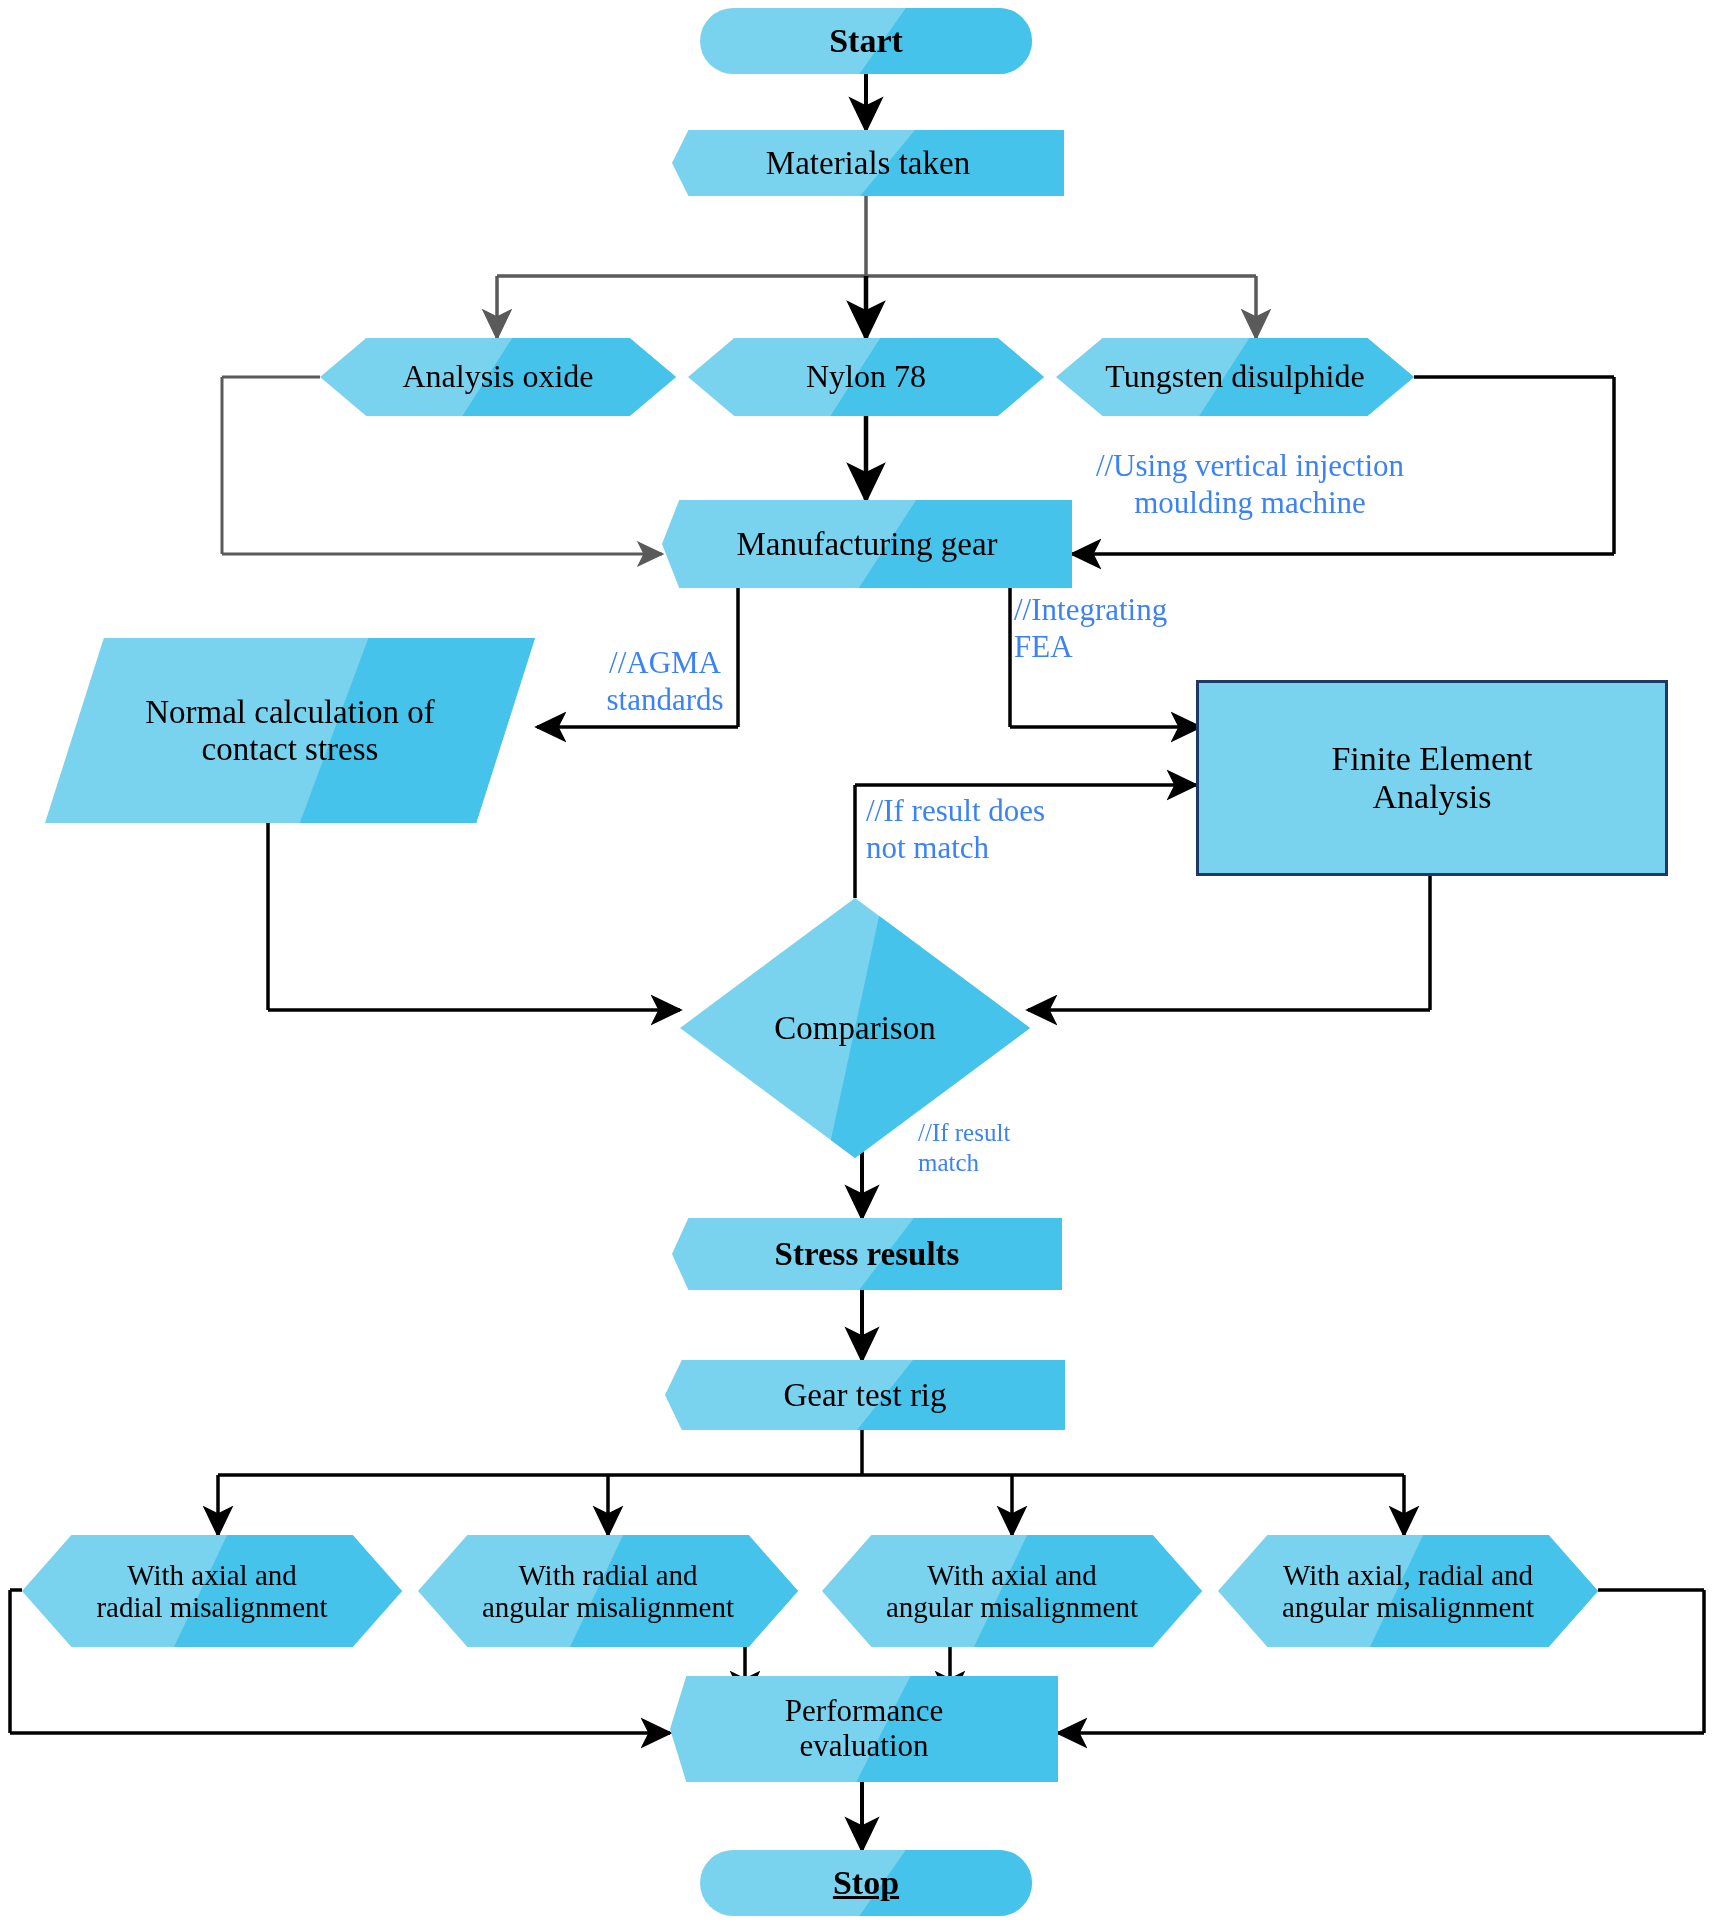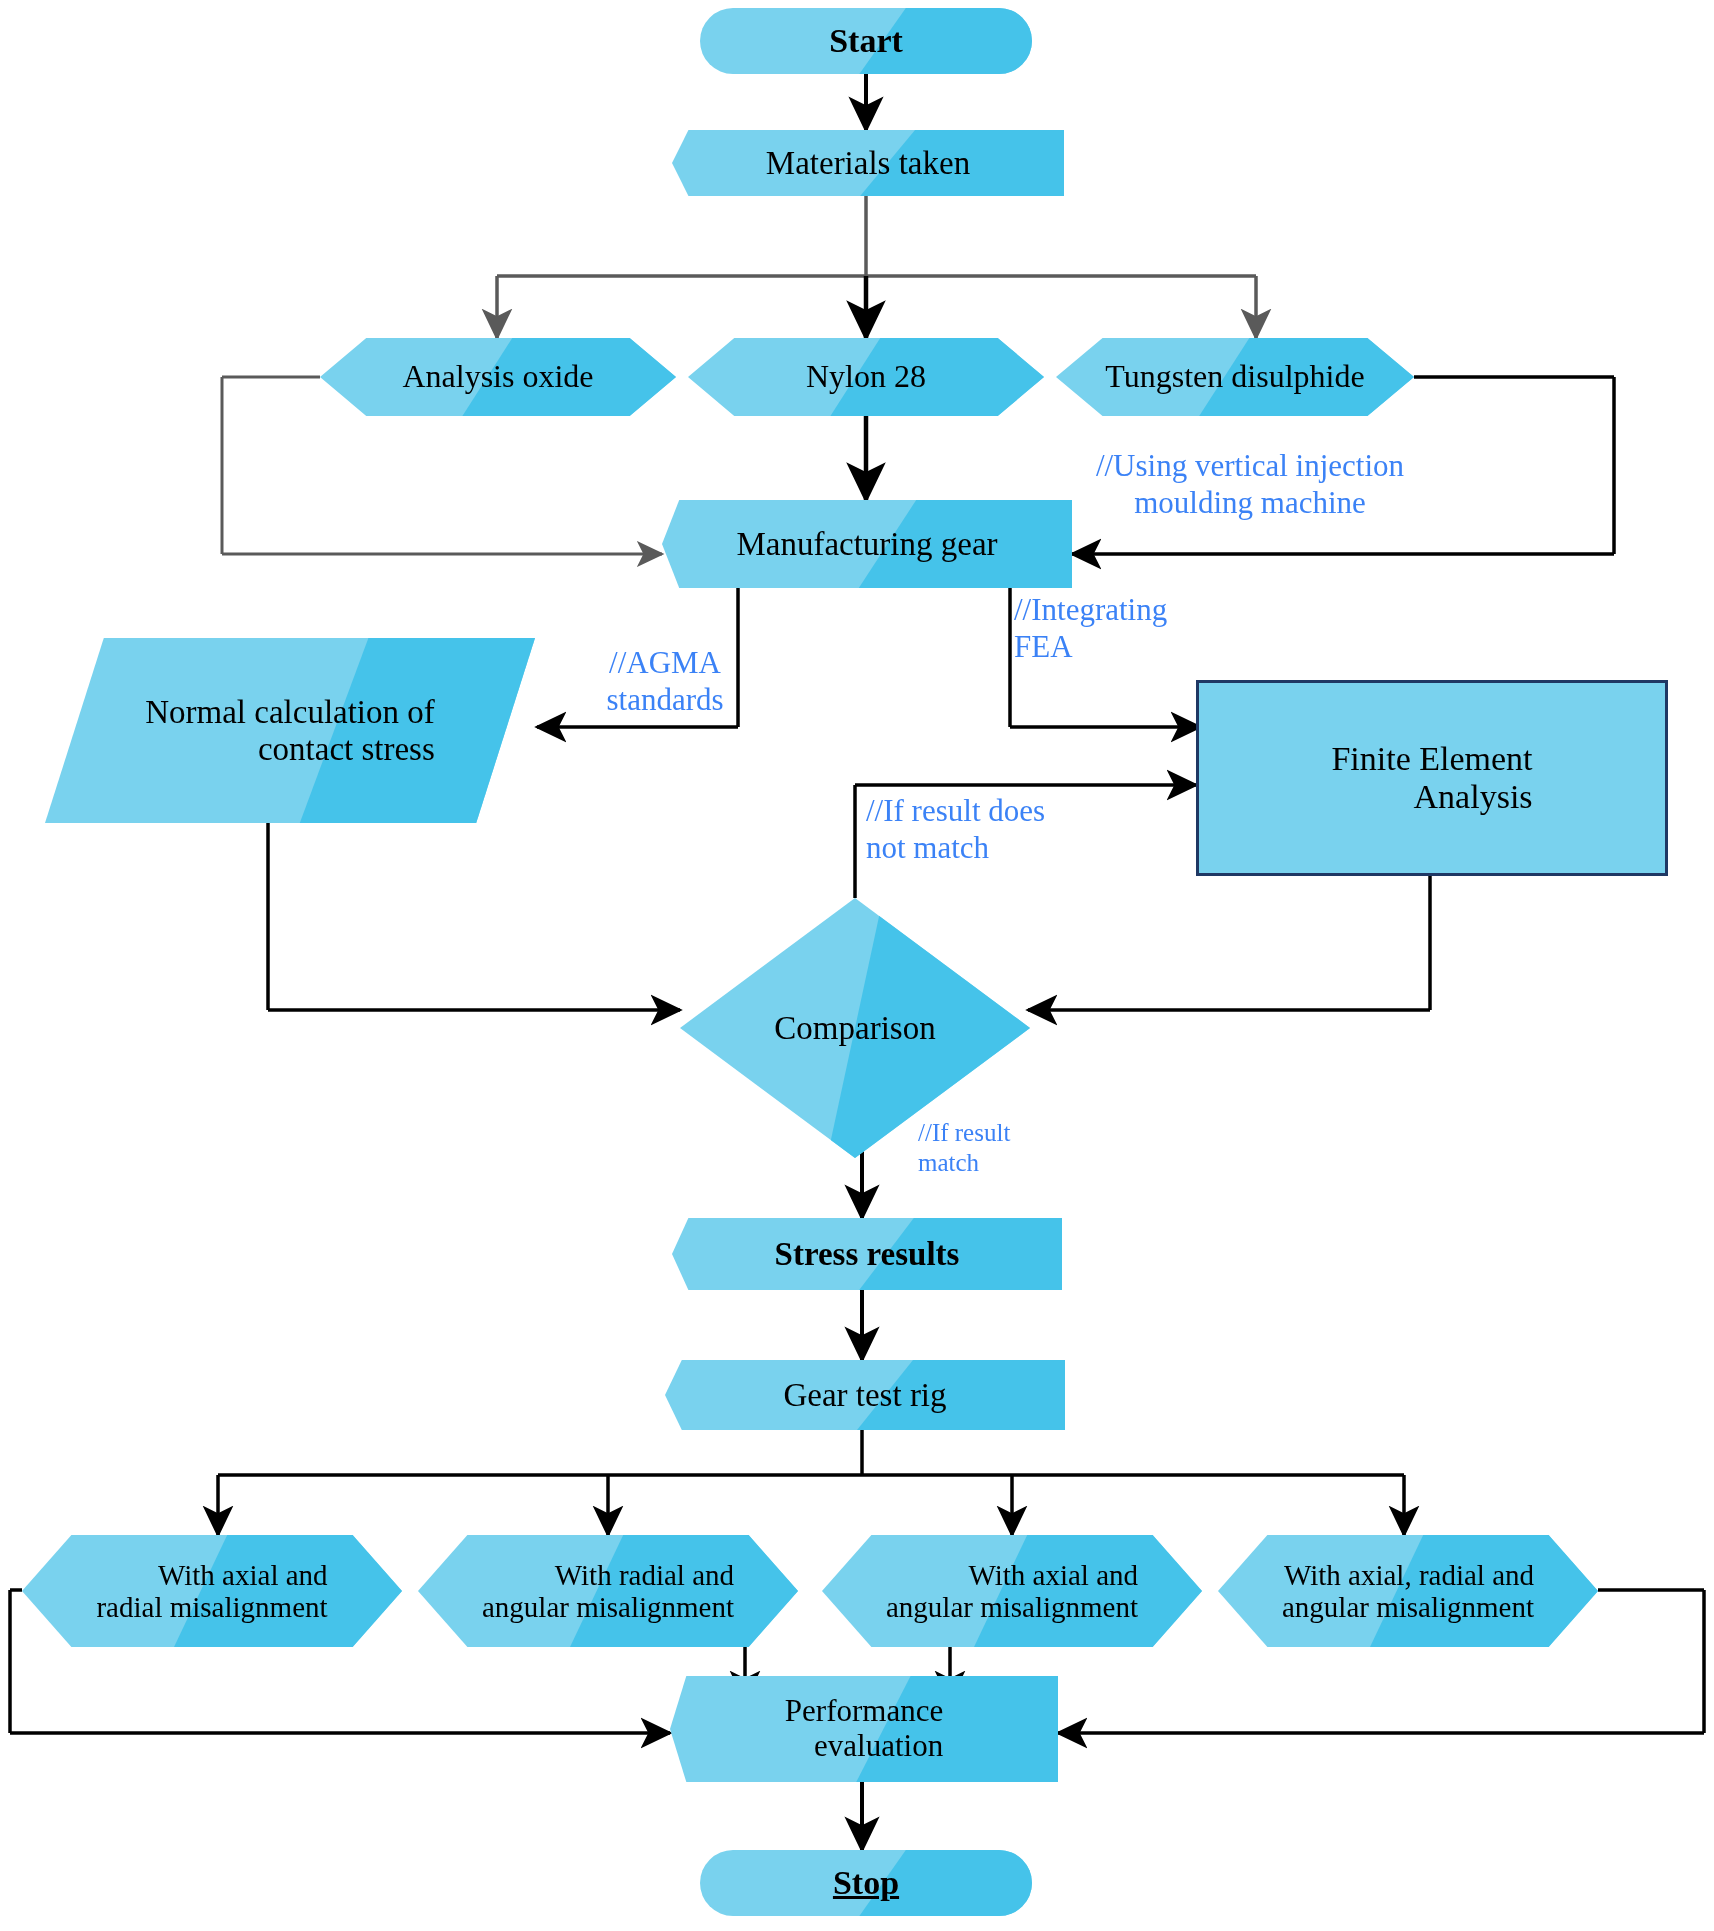--- a/index.html
+++ b/index.html
@@ -35,21 +35,21 @@
     line-height: 1.12;
     white-space: pre-line;
     z-index: 3;
   }
   .node .lbl {
     position: relative;
     z-index: 4;
     padding: 0 6px;
   }
   
-  .fill-light { background: #79d2ee; text-align: right; }
+  .fill-light { background: #79d2ee; }
   .rounded { border-radius: 34px; }
 
   
   .hl {
     position: absolute;
     left: 0; top: 0;
     width: 100%; height: 100%;
     background: #45c3ea;
     z-index: 1;
     pointer-events: none;
@@ -172,21 +172,21 @@
     <span class="lbl">Materials taken</span>
   </div>
 
   <div class="node fill-light shp-hex" style="left:320px; top:338px; width:356px; height:78px; font-size:32px;">
     <span class="hl hl-a"></span>
     <span class="lbl">Analysis oxide</span>
   </div>
 
   <div class="node fill-light shp-hex" style="left:688px; top:338px; width:356px; height:78px; font-size:32px;">
     <span class="hl hl-a"></span>
-    <span class="lbl">Nylon 28</span>
+    <span class="lbl">Nylon 78</span>
   </div>
 
   <div class="node fill-light shp-hex" style="left:1056px; top:338px; width:358px; height:78px; font-size:32px;">
     <span class="hl hl-a"></span>
     <span class="lbl">Tungsten disulphide</span>
   </div>
 
   <div class="node fill-light shp-hexflag" style="left:662px; top:500px; width:410px; height:88px; font-size:33px;">
     <span class="hl hl-b"></span>
     <span class="lbl">Manufacturing gear</span>

